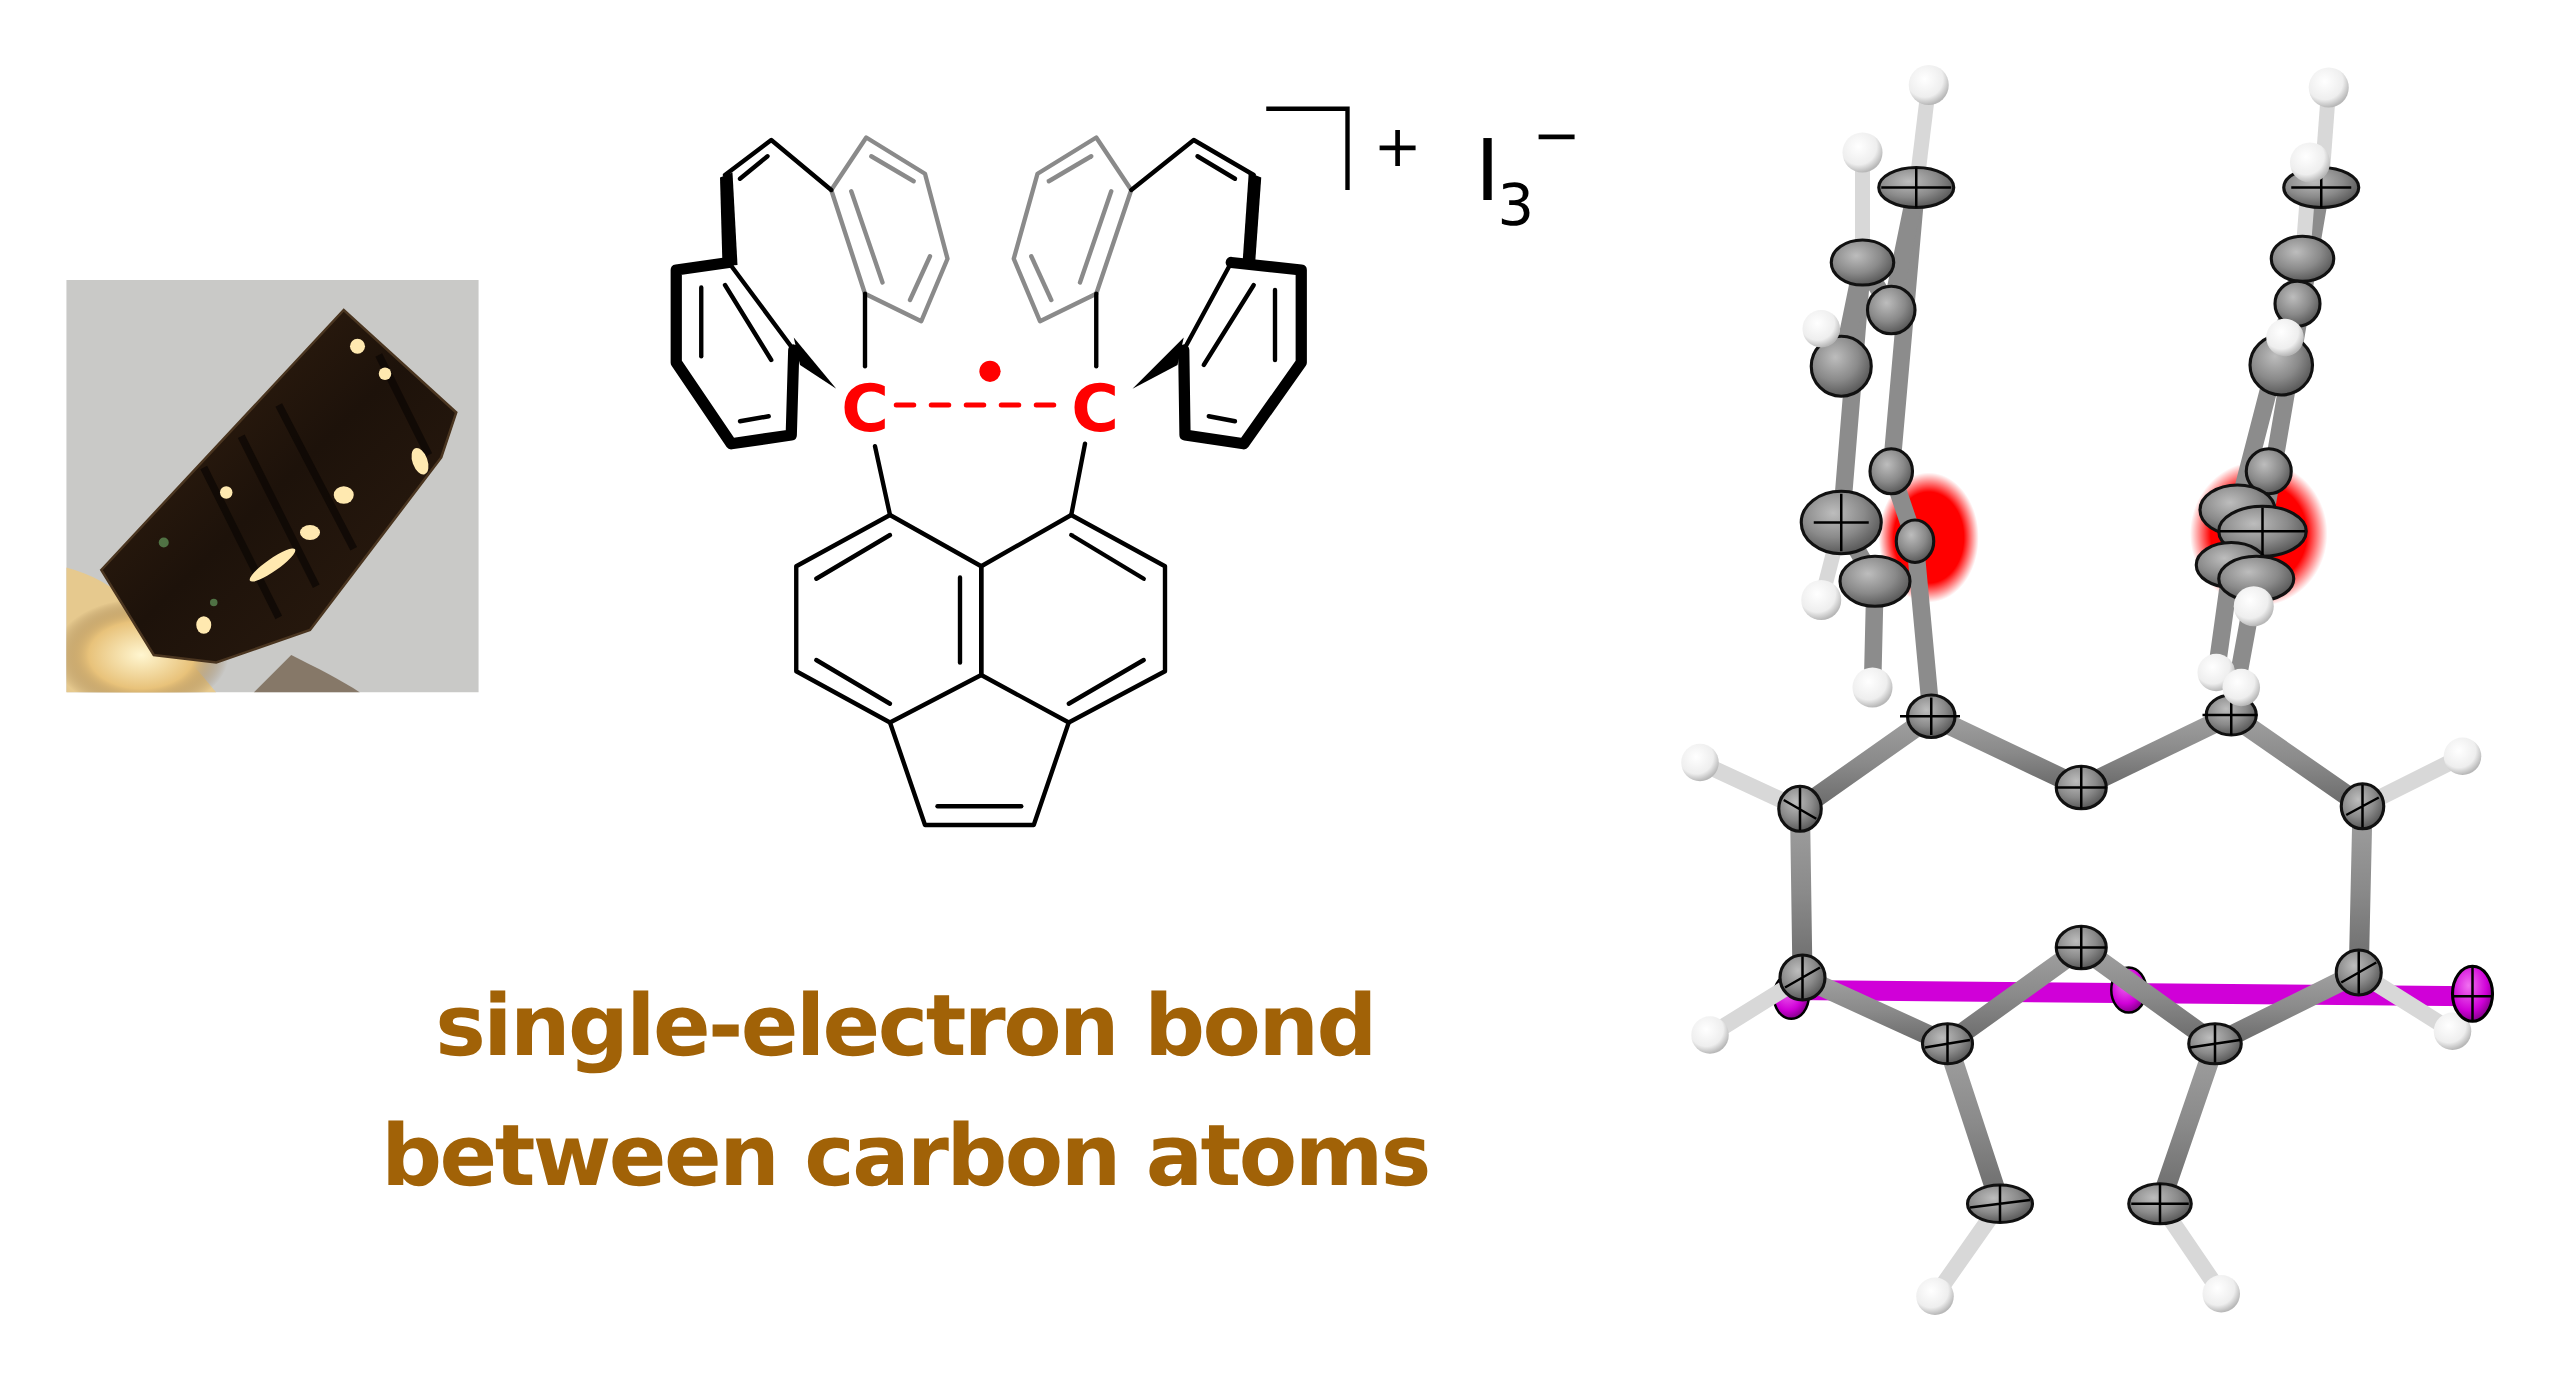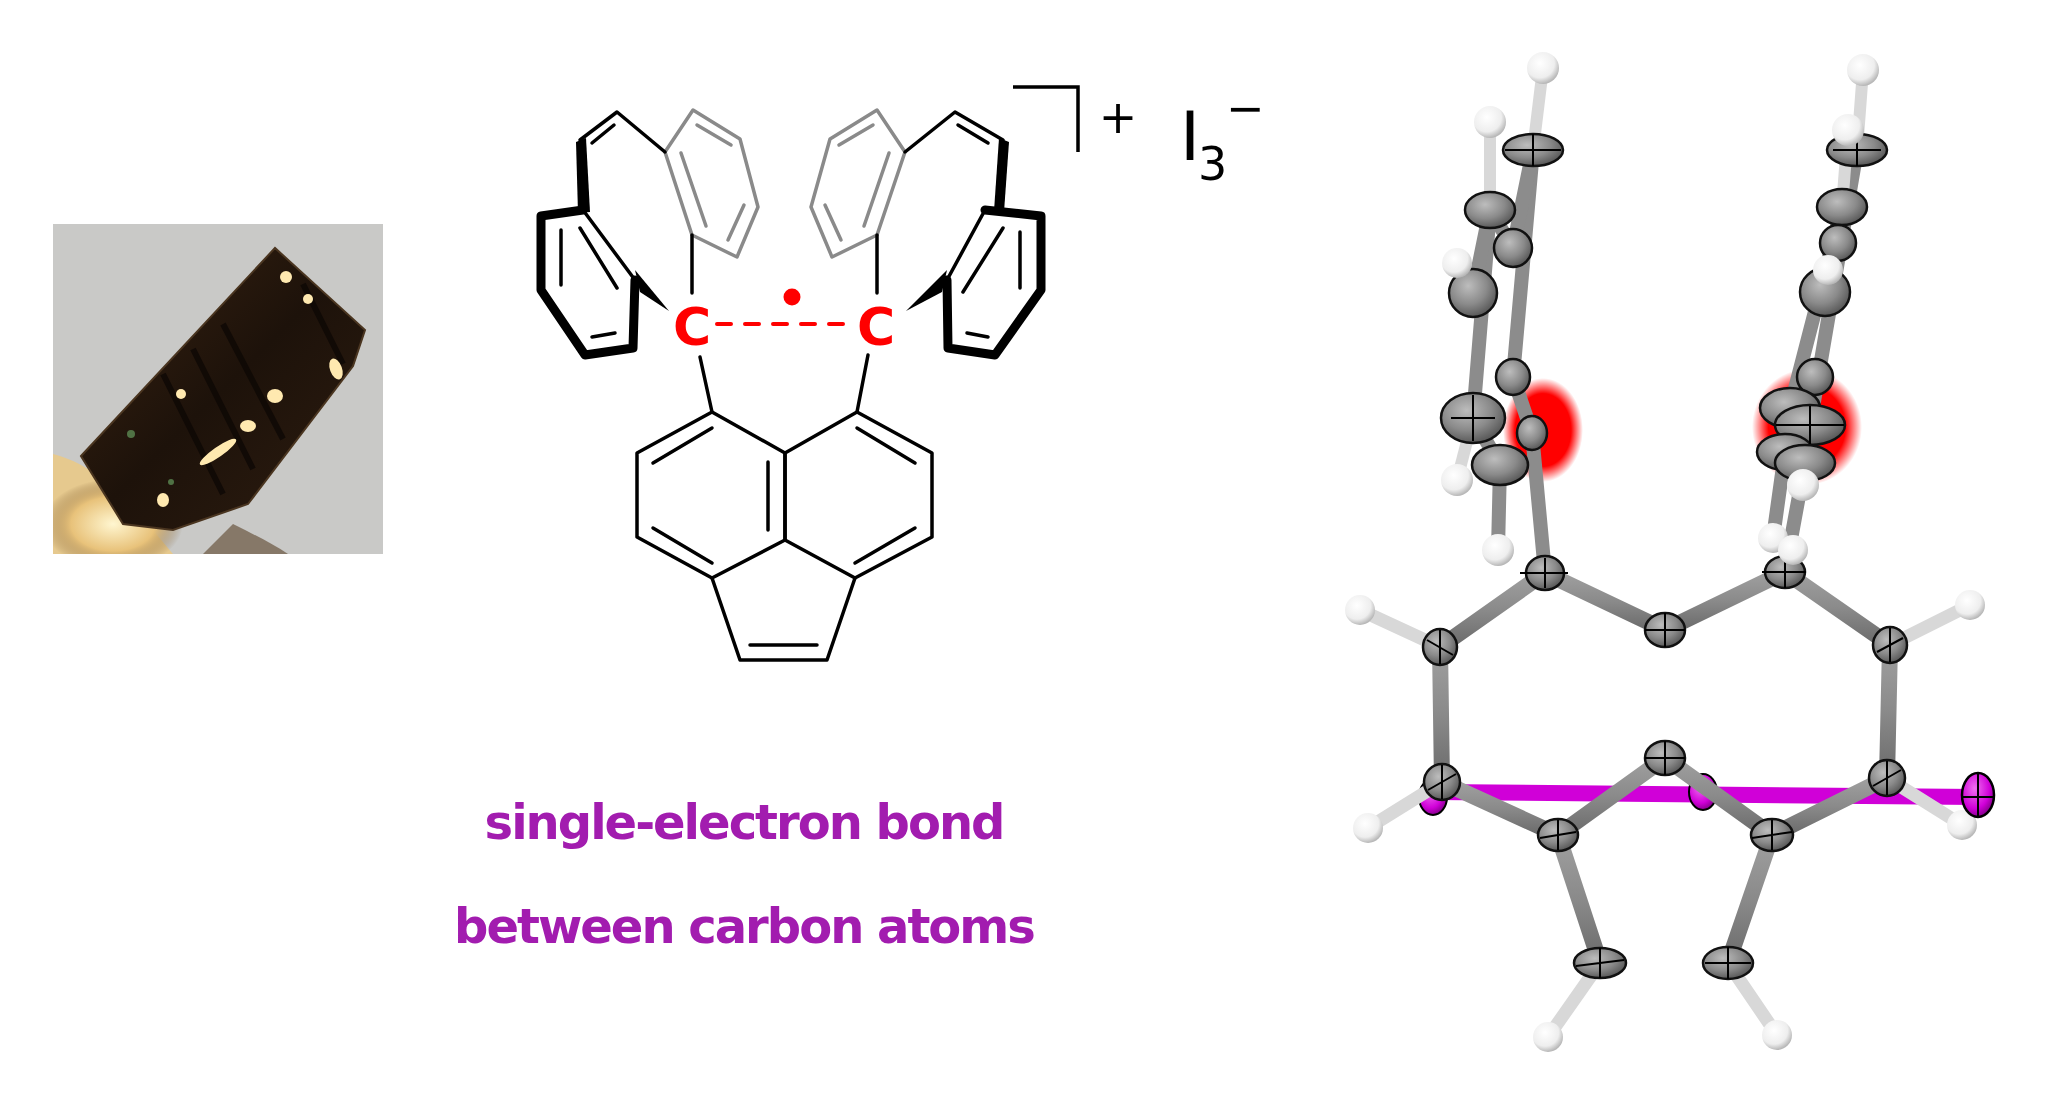--- a/index.html
+++ b/index.html
@@ -2,26 +2,26 @@
 <html><head>
 <meta charset="utf-8">
 <style>
   html, body { margin: 0; padding: 0; background: #ffffff; }
   body { width: 2048px; height: 1118px; position: relative; overflow: hidden; font-family: "Liberation Sans", sans-serif; }
   .panel { position: absolute; }
   #crystal-photo { left: 53px; top: 224px; width: 330px; height: 330px; }
   #structure { left: 0; top: 0; width: 2048px; height: 1118px; }
   .caption {
     position: absolute;
-    left: 304px; width: 880px;
+    left: 284px; width: 880px;
     text-align: center;
     font-family: "DejaVu Sans", sans-serif;
     font-weight: bold;
-    font-size: 48px;
-    color: #a21caf;
+    font-size: 68px;
+    color: #a16207;
     letter-spacing: -2px;
     line-height: 104px;
   }
   #caption-line-1 { top: 770px; }
   #caption-line-2 { top: 874px; }
   svg text { font-family: "DejaVu Sans", sans-serif; }
 </style>
 </head>
 <body>
 

